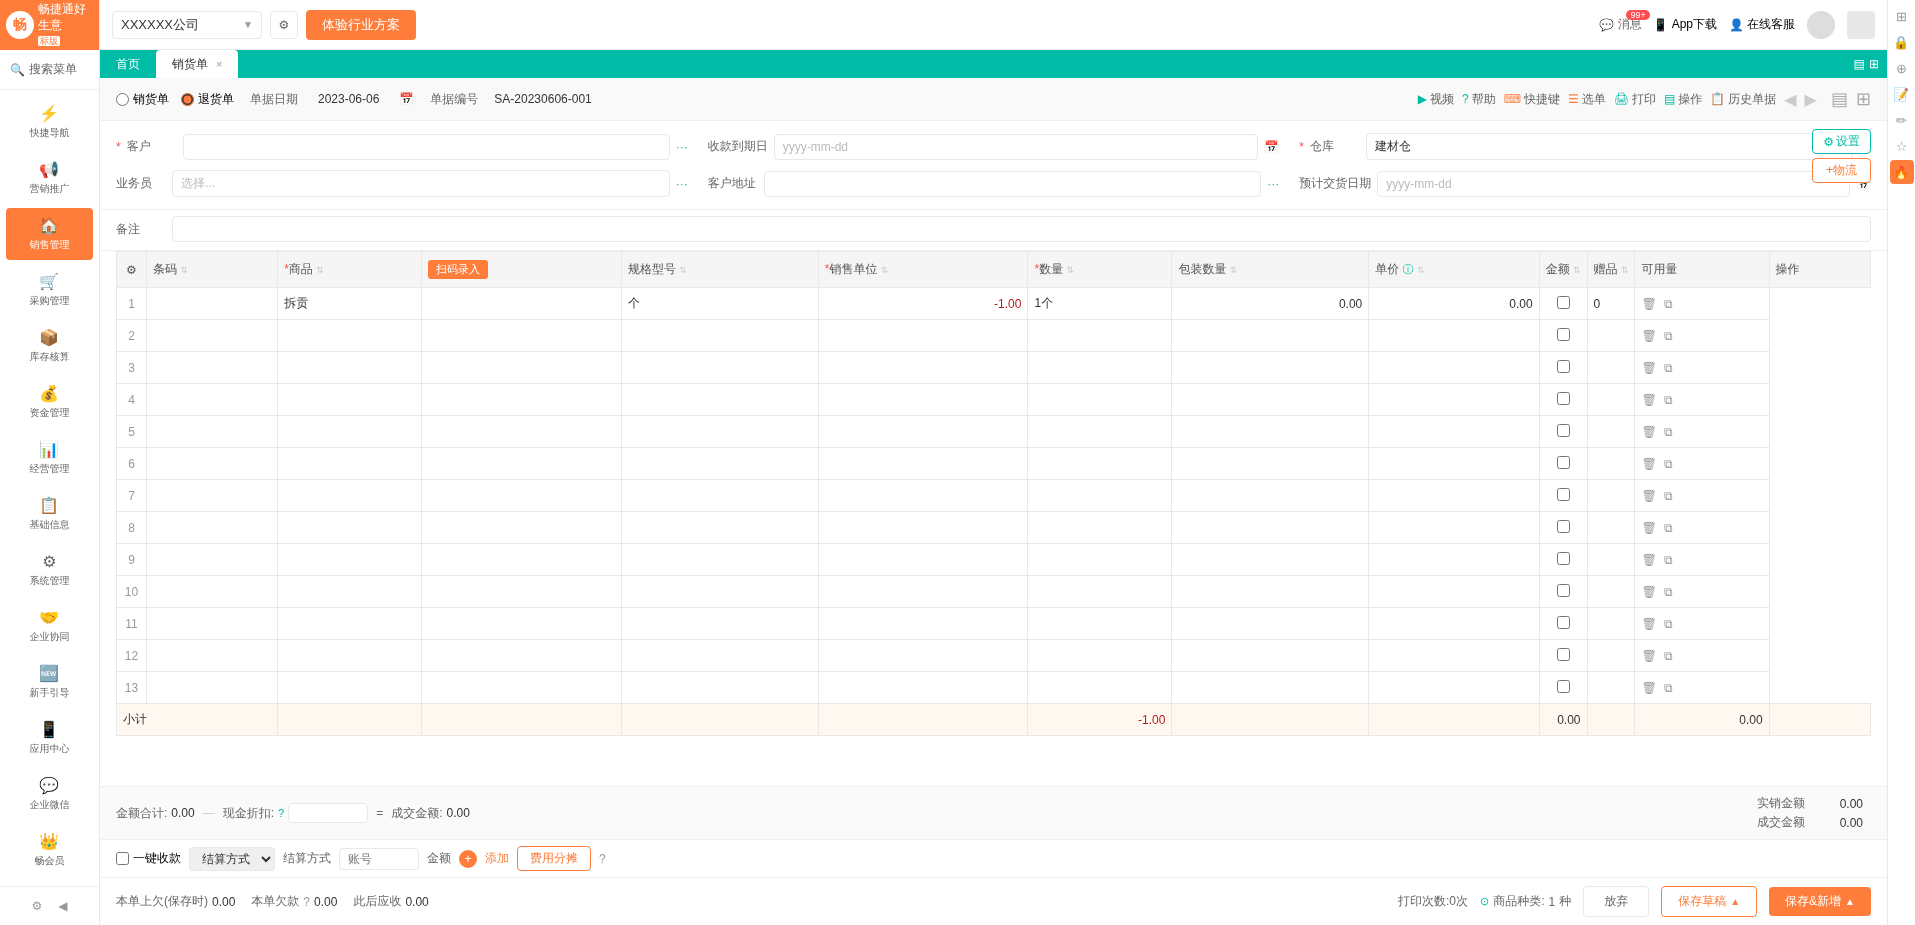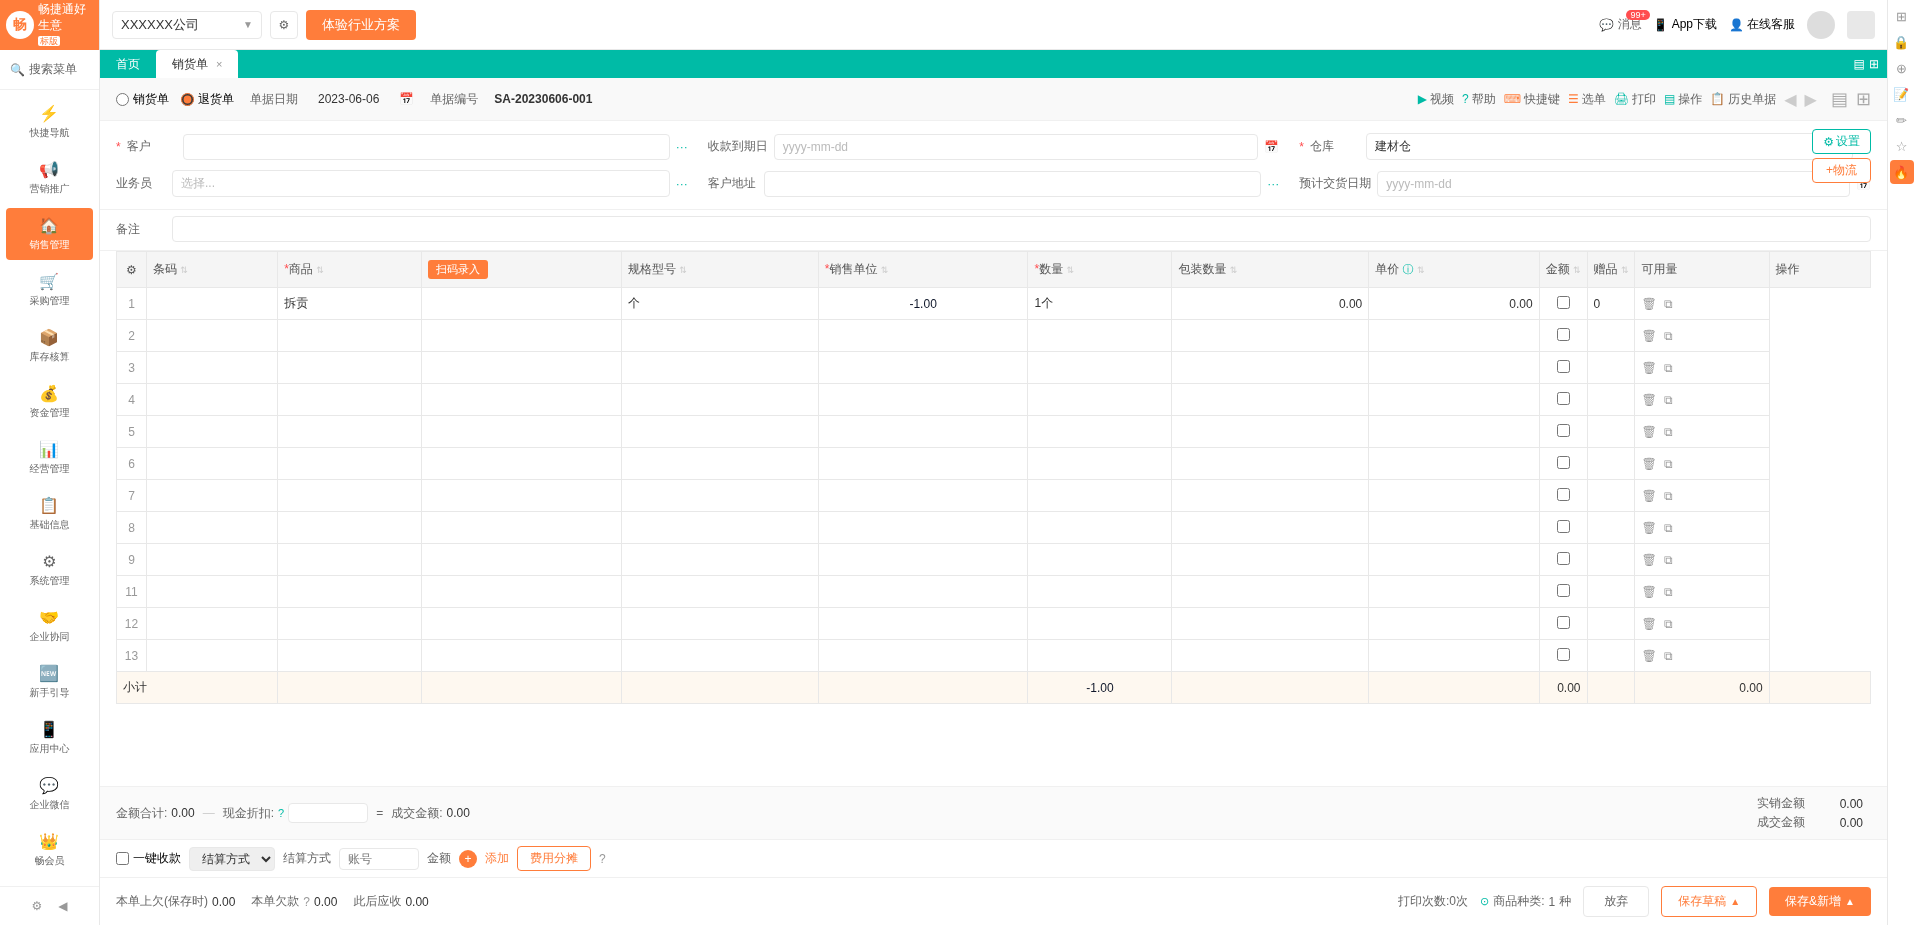--- a/index.html
+++ b/index.html
@@ -48,21 +48,21 @@
 
     
     .form-header { padding: 10px 16px; border-bottom: 1px solid #f0f0f0; display: flex; align-items: center; gap: 16px; background: #f9f9f9; }
     .radio-group { display: flex; align-items: center; gap: 12px; }
     .radio-item { display: flex; align-items: center; gap: 4px; cursor: pointer; }
     .radio-item input[type="radio"] { accent-color: #ff7d3b; }
     .form-date-label { color: #666; }
     .form-date-value { color: #333; font-weight: 500; margin: 0 4px; }
     .calendar-icon { color: #00bba6; cursor: pointer; }
     .doc-number-label { color: #666; }
-    .doc-number-value { color: #333; font-weight: 700; }
+    .doc-number-value { color: #333; font-weight: 400; }
     .header-actions { margin-left: auto; display: flex; align-items: center; gap: 8px; }
     .header-action-btn { display: flex; align-items: center; gap: 3px; color: #666; cursor: pointer; font-size: 12px; }
     .header-action-btn .icon { color: #00bba6; }
 
     
     .form-fields { padding: 12px 16px; display: grid; grid-template-columns: 1fr 1fr 1fr; gap: 10px 20px; border-bottom: 1px solid #f0f0f0; }
     .field-row { display: flex; align-items: center; gap: 6px; }
     .field-label { color: #666; white-space: nowrap; min-width: 50px; }
     .field-required { color: #ff4d4f; }
     .field-input { flex: 1; border: 1px solid #e8e8e8; border-radius: 4px; padding: 4px 8px; color: #333; background: #fff; min-height: 26px; display: flex; align-items: center; }
@@ -75,21 +75,21 @@
 
     
     .table-container { flex: 1; overflow: auto; padding: 0 16px; }
     table { width: 100%; border-collapse: collapse; min-width: 900px; }
     thead tr { background: #f5f5f5; }
     th { padding: 8px 6px; text-align: left; color: #555; font-weight: normal; border: 1px solid #e8e8e8; white-space: nowrap; font-size: 12px; }
     td { padding: 5px 6px; border: 1px solid #e8e8e8; color: #333; font-size: 12px; height: 32px; }
     .th-required { color: #ff4d4f; }
     .scan-btn { background: #ff7d3b; color: #fff; border: none; border-radius: 3px; padding: 2px 8px; cursor: pointer; font-size: 11px; }
     .row-num { color: #999; text-align: center; }
-    .col-number-negative { color: #0f172a; text-align: center; }
+    .col-number-negative { color: #b91c1c; text-align: right; }
     .col-number { text-align: right; }
     .subtotal-row { background: #fef8f0; }
     .subtotal-row td { font-weight: 500; }
 
     
     .bottom-totals { padding: 8px 16px; border-top: 1px solid #f0f0f0; display: flex; align-items: center; gap: 8px; background: #fafafa; }
     .total-item { display: flex; align-items: center; gap: 4px; justify-content: center; }
     .total-label { color: #666; }
     .total-value { color: #333; font-weight: 500; }
     .total-sep { color: #ccc; }
@@ -522,20 +522,37 @@
       <td class="col-number"></td>
       <td class="col-number"></td>
       <td class="checkbox-col"><input type="checkbox" style=""></td>
       <td></td>
       <td>
         <span style="cursor:pointer; color:#999; margin-right:4px;">🗑</span>
         <span style="cursor:pointer; color:#999;">⧉</span>
       </td>
     </tr>
             <tr>
+      <td class="row-num">10</td>
+      <td></td>
+      <td></td>
+      <td></td>
+      <td></td>
+      <td class="col-number"></td>
+      <td></td>
+      <td class="col-number"></td>
+      <td class="col-number"></td>
+      <td class="checkbox-col"><input type="checkbox" style=""></td>
+      <td></td>
+      <td>
+        <span style="cursor:pointer; color:#999; margin-right:4px;">🗑</span>
+        <span style="cursor:pointer; color:#999;">⧉</span>
+      </td>
+    </tr>
+            <tr>
       <td class="row-num">11</td>
       <td></td>
       <td></td>
       <td></td>
       <td></td>
       <td class="col-number"></td>
       <td></td>
       <td class="col-number"></td>
       <td class="col-number"></td>
       <td class="checkbox-col"><input type="checkbox" style=""></td>

